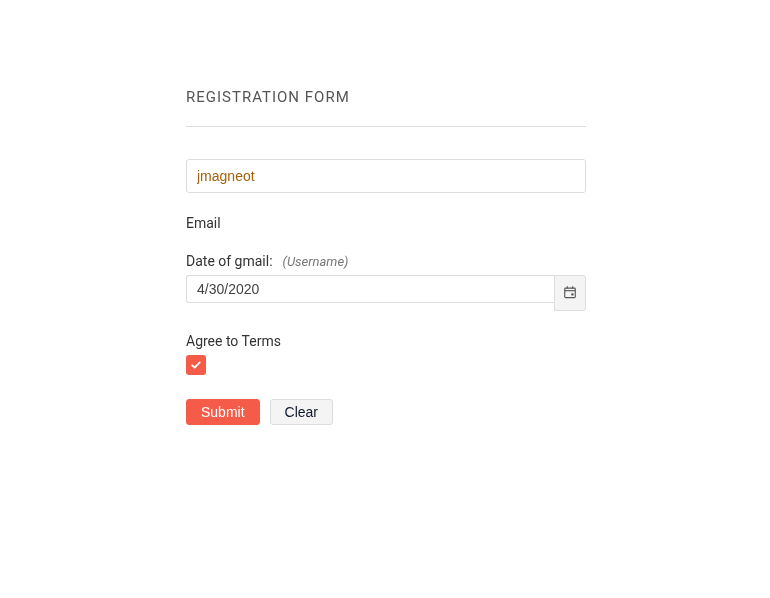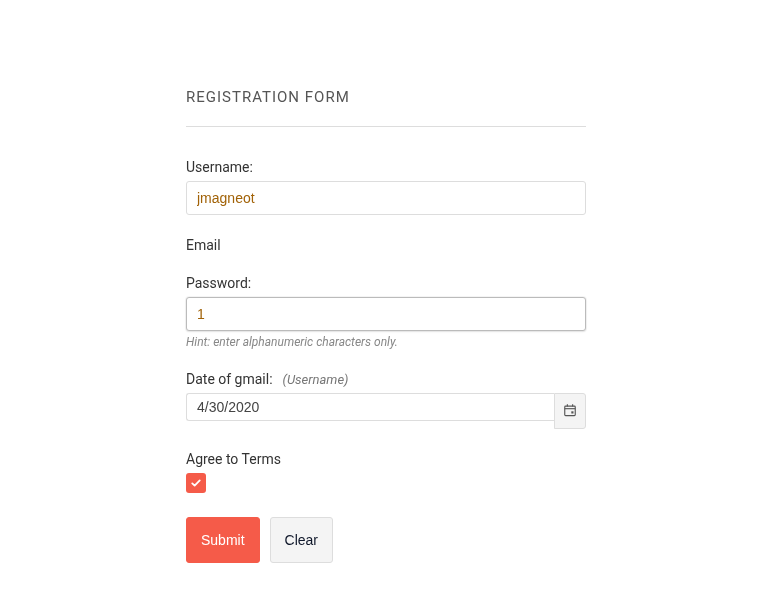--- a/index.html
+++ b/index.html
@@ -111,21 +111,21 @@
       background: #f55b49;
       border-radius: 3px;
       cursor: pointer;
     }
     .buttons-row {
       display: flex;
       gap: 10px;
       margin-top: 24px;
     }
     .btn {
-      height: 46px;
+      height: 26px;
       padding: 0 14px;
       font-size: 14px;
       border-radius: 3px;
       cursor: pointer;
       display: inline-flex;
       align-items: center;
       justify-content: center;
     }
     .btn-primary {
       background: #f55b49;
@@ -139,33 +139,27 @@
     }
   </style>
 </head>
 <body>
 
 <div class="form-container">
 
   <h2 class="form-title">REGISTRATION FORM</h2>
 
   <div class="field-group">
-    <label class="field-label">Username:</label>
     <input type="text" class="text-input" value="jmagneot" style="">
   </div>
 
   <div class="field-group">
     <label class="field-label">Email</label>
   </div>
 
-  <div class="field-group">
-    <label class="field-label">Password:</label>
-    <input type="text" class="text-input focused" value="1" style="">
-    <span class="hint-text">Hint: enter alphanumeric characters only.</span>
-  </div>
 
   <div class="field-group">
     <div class="label-row">
       <label class="field-label">Date of gmail:</label>
       <span class="optional-tag">(Username)</span>
     </div>
     <div class="date-wrapper">
       <input type="text" class="date-input" value="4/30/2020" style="">
       <button type="button" class="calendar-btn">
         <span>

